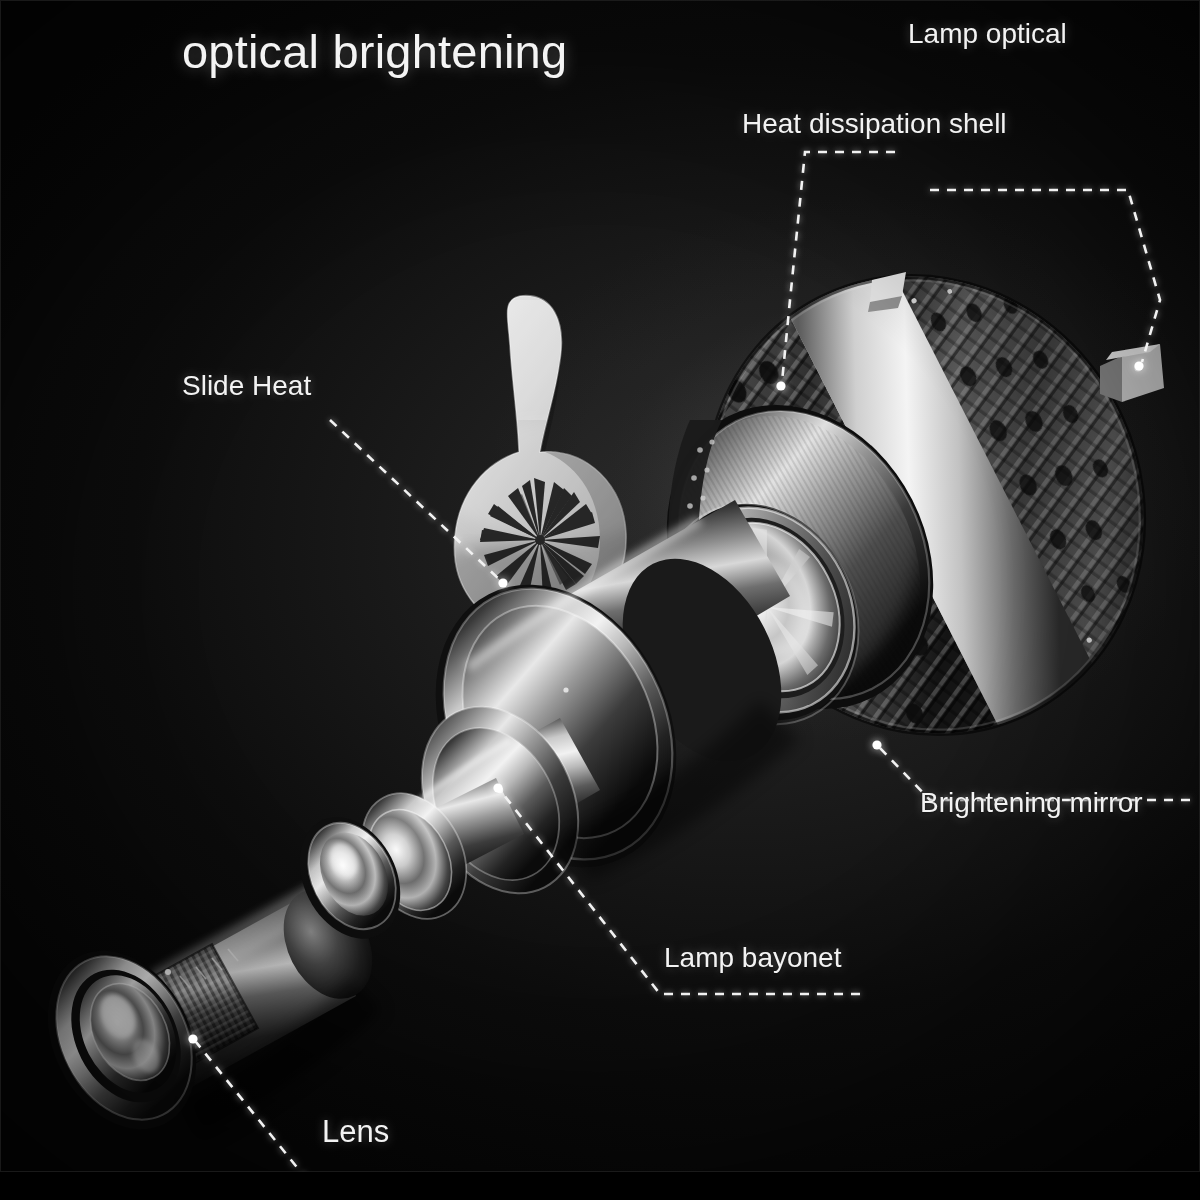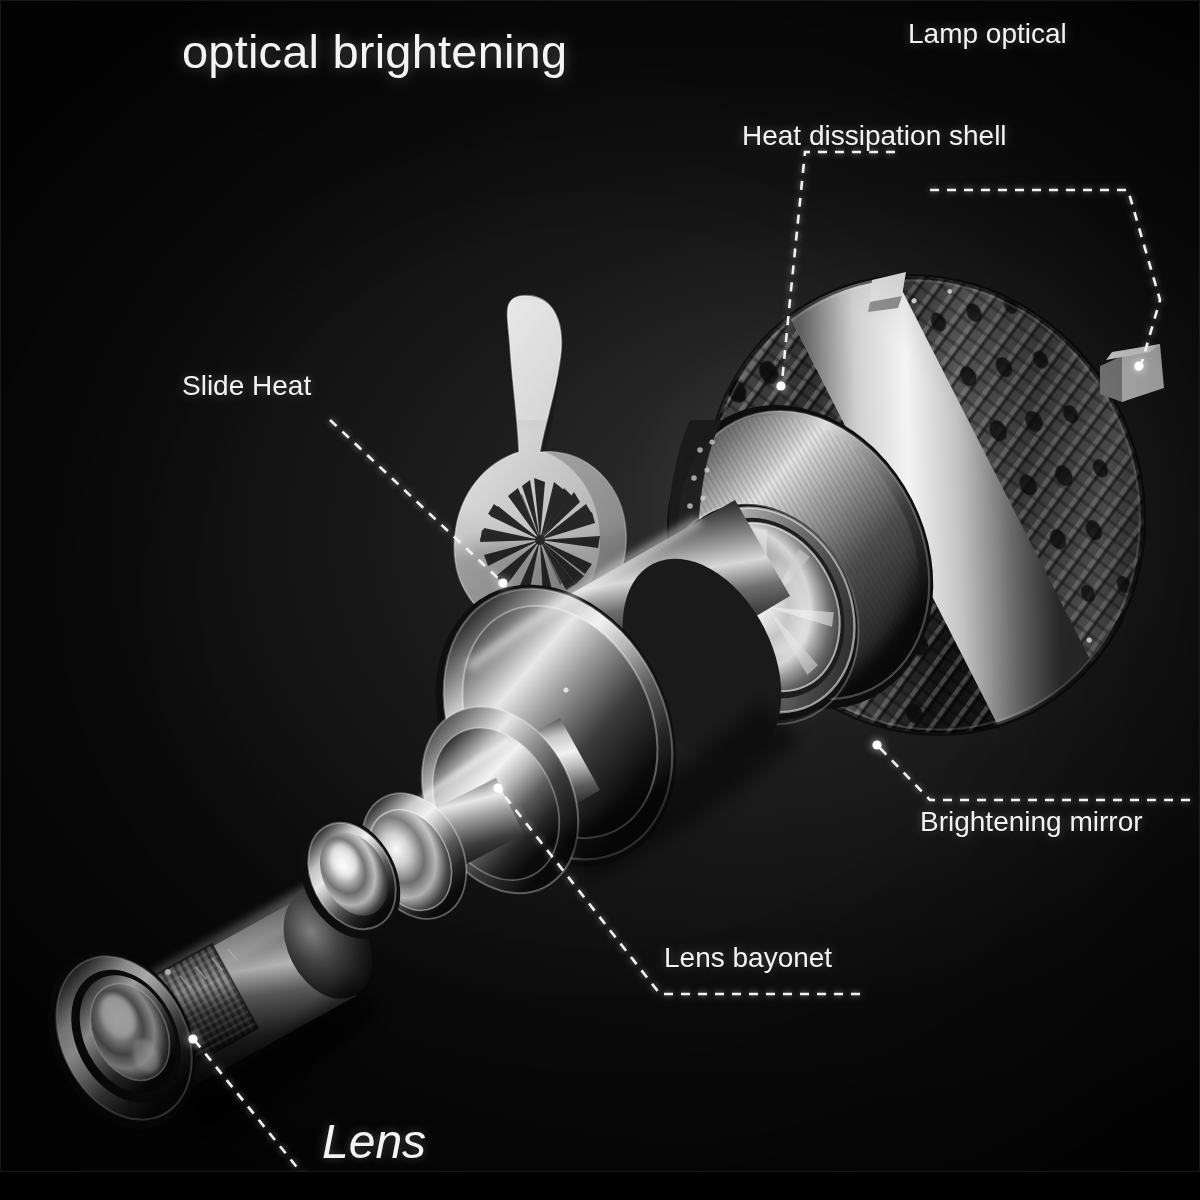--- a/index.html
+++ b/index.html
@@ -22,21 +22,21 @@
 
   
   .title-wrap{position:absolute;left:0;top:28px;width:720px;}
   .title1{font-size:47px;color:#f4f4f4;line-height:1.04;padding-left:182px;letter-spacing:.2px;
     text-shadow:0 0 14px rgba(255,255,255,.30),0 1px 2px rgba(0,0,0,.9);font-weight:400;}
   .title2{font-size:42px;color:#f2f2f2;line-height:1.12;padding-left:46px;margin-top:10px;letter-spacing:.2px;
     text-shadow:0 0 12px rgba(255,255,255,.26),0 1px 2px rgba(0,0,0,.9);font-weight:400;}
 
   .lbl{position:absolute;color:#f3f3f3;font-size:28px;white-space:nowrap;
     text-shadow:0 0 10px rgba(255,255,255,.28),0 1px 3px rgba(0,0,0,.95);font-weight:400;}
-  .lbl.big{font-size:48px;font-style:italic;}
+  .lbl.big{font-size:31px;}
 
   
   #leaders{position:absolute;inset:0;width:1200px;height:1200px;pointer-events:none;}
   #leaders path{fill:none;stroke:#f2f2f2;stroke-width:2.6;stroke-dasharray:9 8;stroke-linecap:butt;
     filter:drop-shadow(0 0 3px rgba(255,255,255,.55));}
   #leaders circle{fill:#ffffff;filter:drop-shadow(0 0 4px rgba(255,255,255,.8));}
 
   
   #art{position:absolute;inset:0;width:1200px;height:1200px;}
 </style>
@@ -474,24 +474,24 @@
     <path d="M440 1186 L312 1186 L196 1042"></path>
     <circle cx="193" cy="1039" r="4.6"></circle>
   </svg>
 
   <div class="title-wrap">
     <div class="title1">optical brightening</div>
   </div>
 
   <div class="lbl" style="left:908px;top:18px;">Lamp optical</div>
 
-  <div class="lbl" style="left:742px;top:108px;margin-top:12px;">Heat dissipation shell</div>
+  <div class="lbl" style="left:742px;top:108px;">Heat dissipation shell</div>
 
   <div class="lbl" style="left:182px;top:370px;">Slide Heat</div>
 
-  <div class="lbl" style="left:920px;top:806px;">Brightening mirror</div>
-
-  <div class="lbl" style="left:664px;top:942px;">Lens bayonet</div>
+  <div class="lbl" style="left:920px;top:787px;">Brightening mirror</div>
+
+  <div class="lbl" style="left:664px;top:942px;">Lamp bayonet</div>
 
   <div class="lbl big" style="left:322px;top:1114px;">Lens</div>
 
   <div class="bg-edge"></div>
 </div>
 
 </body></html>

